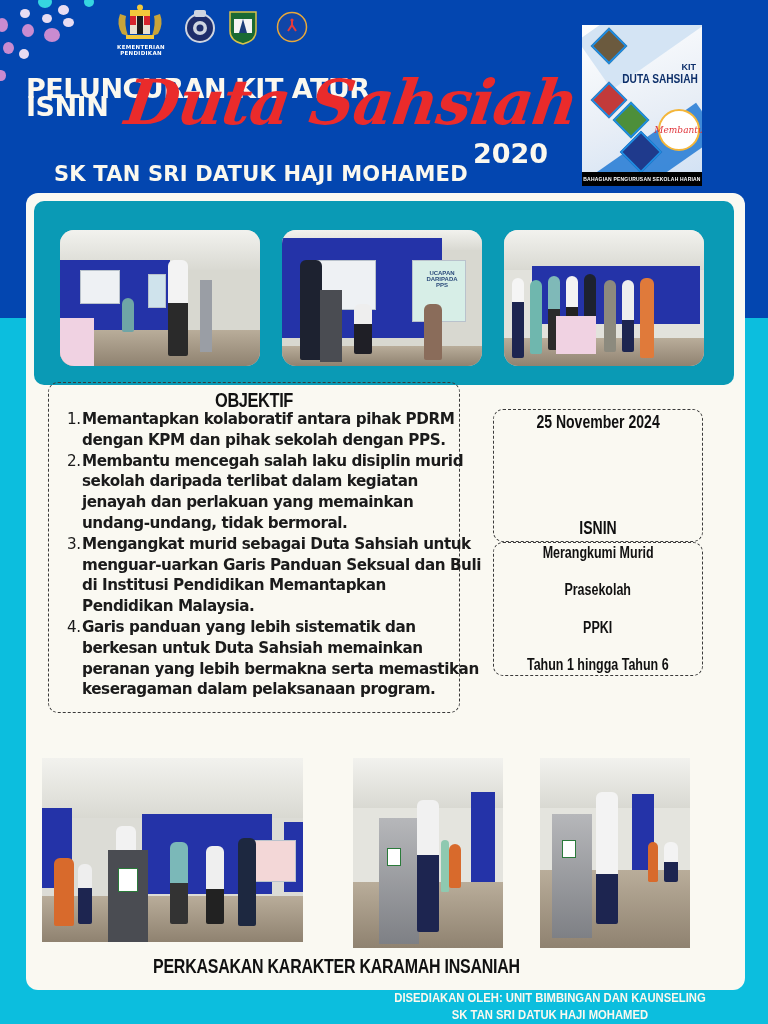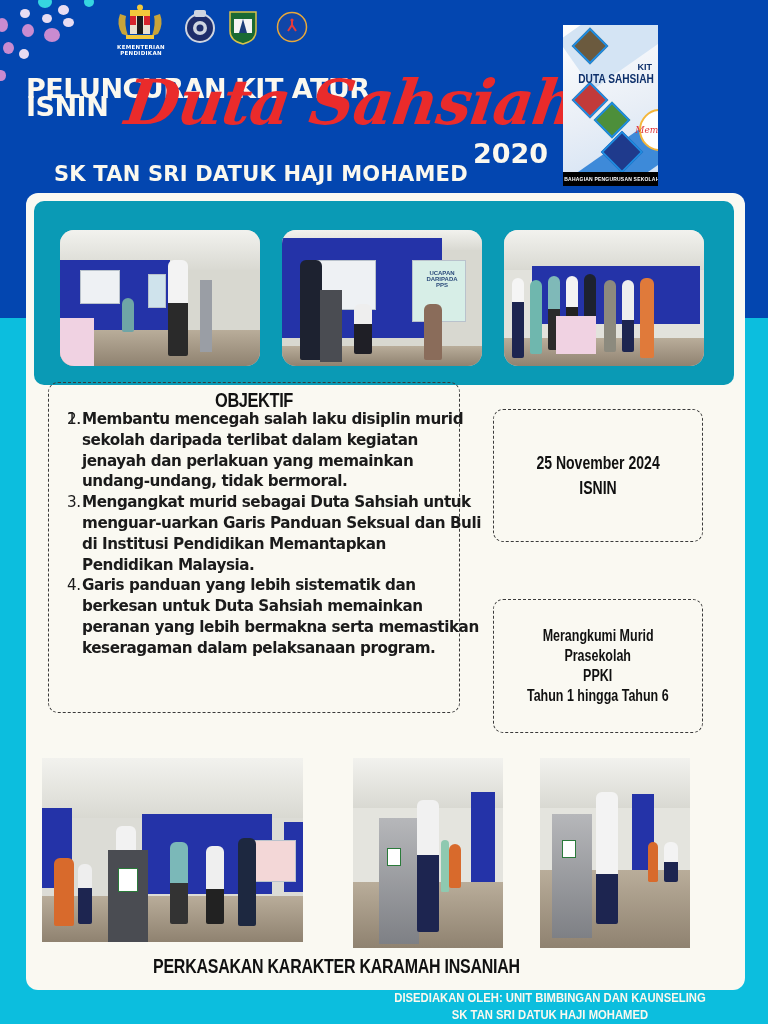--- a/index.html
+++ b/index.html
@@ -47,21 +47,21 @@
     position: absolute; left: 473px; top: 138px; font-size: 27px; font-weight: bold;
     color: #fbf8ee; font-family: "DejaVu Sans", sans-serif;
   }
   .school-name {
     position: absolute; left: 54px; top: 162px; font-size: 21px; font-weight: bold;
     color: #fbf8ee; font-family: "DejaVu Sans", sans-serif; letter-spacing: 0.2px;
   }
 
   
   .book {
-    position: absolute; left: 563px; top: 25px; width: 95px; height: 161px;
+    position: absolute; left: 582px; top: 25px; width: 120px; height: 161px;
     background: linear-gradient(160deg, #ffffff 0%, #e8eef6 55%, #cfe0f4 100%);
     overflow: hidden;
   }
   .book .diamond {
     position: absolute; width: 26px; height: 26px; transform: rotate(45deg);
     border: 2px solid #1e8be0;
   }
   .book-kit { position: absolute; right: 6px; top: 37px; font-size: 9px; font-weight: bold; color: #0d2f6a; font-family: "Liberation Sans Narrow", "Liberation Sans", sans-serif; }
   .book-title { position: absolute; right: 4px; top: 46px; font-size: 13px; font-weight: bold; color: #0d2f6a; transform: scaleX(0.78); transform-origin: right; white-space: nowrap; }
   .book-emblem { position: absolute; left: 76px; top: 84px; width: 42px; height: 42px; border-radius: 50%; border: 2px solid #f4b63a; background: #fff; display:flex; align-items:center; justify-content:center; }
@@ -109,24 +109,24 @@
   }
   .objective-list li {
     position: relative; padding-left: 15px; font-size: 15.2px; line-height: 20.8px;
     color: #1b1b1b; font-weight: bold; font-family: "DejaVu Sans", sans-serif;
     letter-spacing: -0.45px; margin-bottom: 0px;
   }
   .objective-list li .num { position: absolute; left: 0; top: 0; font-weight: normal; }
 
   .info-box {
     position: absolute; border: 1.5px dashed #3a3a3a; border-radius: 10px;
-    display: flex; flex-direction: column; align-items: center; justify-content: center; text-align: center;
+    display: flex; flex-direction: column; align-items: center; justify-content: space-between; text-align: center;
   }
   .info-date { left: 493px; top: 409px; width: 210px; height: 133px; }
-  .info-scope { left: 493px; top: 599px; width: 210px; height: 134px; }
+  .info-scope { left: 493px; top: 542px; width: 210px; height: 134px; }
   .info-line {
     font-weight: bold; color: #111; font-family: "Liberation Sans", sans-serif;
     transform: scaleX(0.78); white-space: nowrap;
   }
   .info-date .info-line { font-size: 18px; line-height: 25px; }
   .info-scope .info-line { font-size: 16px; line-height: 20px; }
 
   .motto {
     position: absolute; left: 153px; top: 954px; font-size: 21px; font-weight: bold;
     color: #111; font-family: "Liberation Sans", sans-serif; transform: scaleX(0.76);
@@ -259,21 +259,21 @@
   <div class="ph-person" style="left:80px;top:44px;width:12px;height:70px;background:#1d2230;"></div>
   <div class="ph-person" style="left:100px;top:50px;width:12px;height:72px;background:#8c8a7e;"></div>
   <div class="ph-person" style="left:118px;top:50px;width:12px;height:72px;background:linear-gradient(#eeeeee 55%, #1d2550 55%);"></div>
   <div class="ph-person" style="left:136px;top:48px;width:14px;height:80px;background:#e07a3a;"></div>
   <div class="ph-table" style="left:52px;top:86px;width:40px;height:38px;"></div>
 </div>
 
 <div class="objective">
   <div class="objective-title">OBJEKTIF</div>
   <ol class="objective-list">
-    <li><span class="num">1.</span></li>
+    <li><span class="num">1.</span><span>Memantapkan kolaboratif antara pihak PDRM dengan KPM dan pihak sekolah dengan PPS.</span></li>
     <li><span class="num">2.</span><span>Membantu mencegah salah laku disiplin murid sekolah daripada terlibat dalam kegiatan jenayah dan perlakuan yang memainkan undang-undang, tidak bermoral.</span></li>
     <li><span class="num">3.</span><span>Mengangkat murid sebagai Duta Sahsiah untuk menguar-uarkan Garis Panduan Seksual dan Buli di Institusi Pendidikan Memantapkan Pendidikan Malaysia.</span></li>
     <li><span class="num">4.</span><span>Garis panduan yang lebih sistematik dan berkesan untuk Duta Sahsiah memainkan peranan yang lebih bermakna serta memastikan keseragaman dalam pelaksanaan program.</span></li>
   </ol>
 </div>
 
 <div class="info-box info-date">
   <div class="info-line">25 November 2024</div>
   <div class="info-line">ISNIN</div>
 </div>

